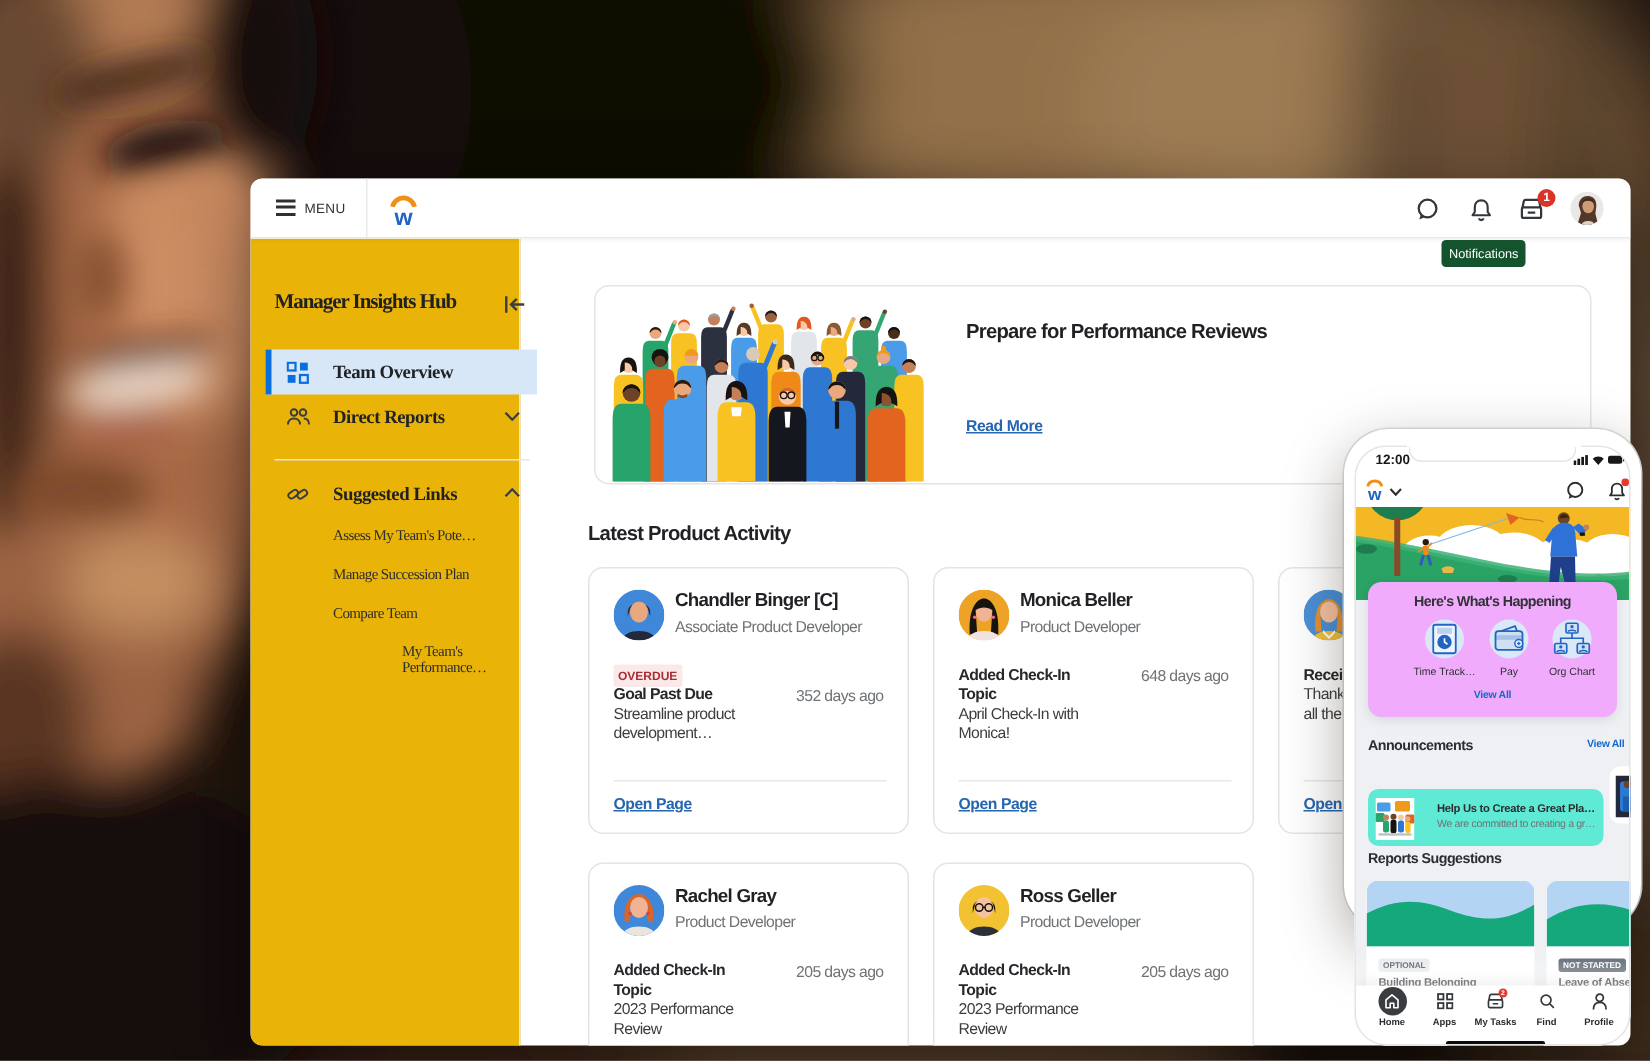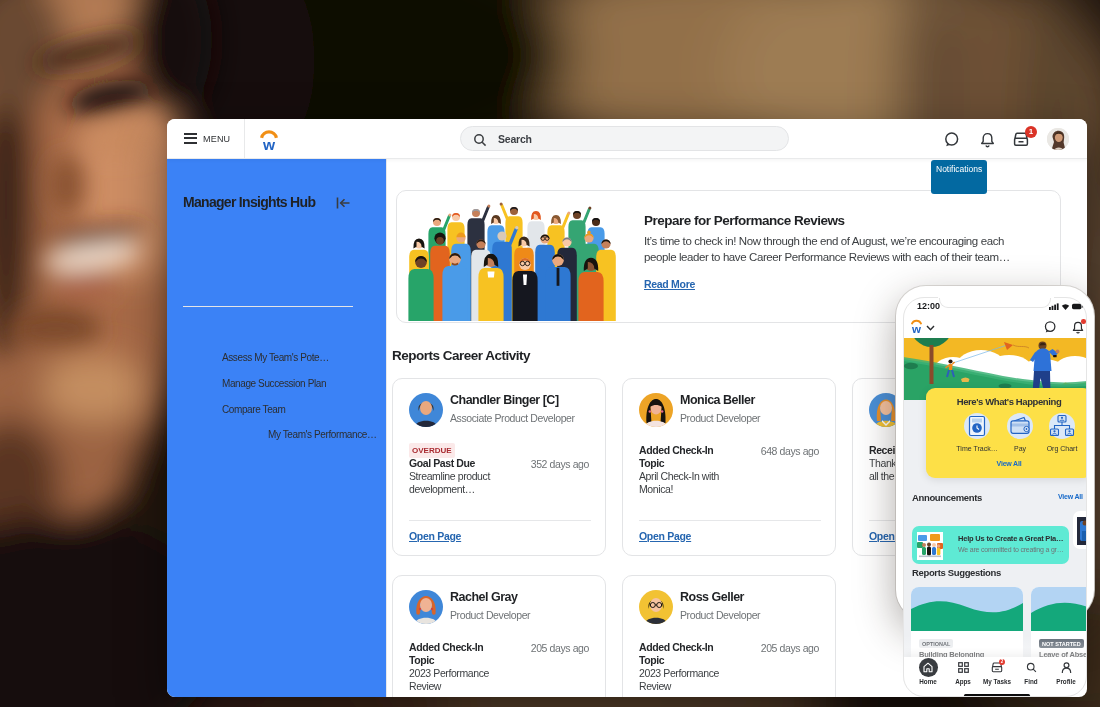--- a/index.html
+++ b/index.html
@@ -20,24 +20,24 @@
   #hdrdiv { position:absolute; left:77px; top:0; width:1px; height:40px; background:#e8e9ea; }
   
   #search { position:absolute; left:293px; top:7px; width:329px; height:25px; border-radius:13px;
             background:#f3f4f5; border:1px solid #e3e4e6; }
   #search .stxt { position:absolute; left:37px; top:6px; font-size:10.5px; color:#3c3f44; font-weight:bold; letter-spacing:-0.2px; }
   
   .hico { position:absolute; top:13px; }
   #avatar { position:absolute; left:880px; top:9px; width:22px; height:22px; border-radius:50%; overflow:hidden; background:#e9e7e3; }
   #badge { position:absolute; left:858px; top:7px; width:12px; height:12px; border-radius:50%; background:#da3327;
            color:#fff; font-size:8px; font-weight:bold; text-align:center; line-height:12px; }
-  #tooltip { position:absolute; left:764px; top:41px; background:#0369a1; color:#fff; font-size:8.5px;
-             padding:4px 5px 20px 5px; border-radius:3px; z-index:6; }
-  
-  #side { position:absolute; left:0; top:40px; width:220px; height:538px; background:#3b82f6; border-right:1px solid #e7e8ea; }
+  #tooltip { position:absolute; left:794px; top:41px; background:#14532d; color:#fff; font-size:8.5px;
+             padding:4px 5px 4px 5px; border-radius:3px; z-index:6; }
+  
+  #side { position:absolute; left:0; top:40px; width:180px; height:538px; background:#eab308; border-right:1px solid #e7e8ea;font-family:Liberation Serif, serif; }
   #sbtitle { position:absolute; left:16px; top:35px; font-size:14px; font-weight:bold; letter-spacing:-0.7px; color:#1f2124; }
   .collapse { position:absolute; left:169px; top:38px; }
   .navitem { position:absolute; left:10px; width:181px; height:30px; }
   .navitem.sel { background:#d8e7f8; border-left:4px solid #0a6fdc; }
   .navitem .nictxt { position:absolute; left:45px; top:8px; font-size:12.5px; font-weight:bold; letter-spacing:-0.3px; color:#202226; }
   .navitem .nicon { position:absolute; left:14px; top:8px; }
   .navitem.sel .nicon { left:10px; }
   .navitem.sel .nictxt { left:41px; }
   .chev { position:absolute; left:159px; top:11px; }
   #sidediv { position:absolute; left:16px; top:147px; width:170px; height:1px; background:#e4e5e7; }
@@ -65,22 +65,22 @@
   
   #phone { position:absolute; left:896px; top:286px; width:198px; height:334px; background:#fff;
            border-radius:30px; box-shadow:0 14px 40px rgba(40,30,20,.38), 0 0 0 1px #e2e0de; z-index:10; }
   #screen { position:absolute; left:7px; top:11px; width:184px; height:400px; border-radius:21px; overflow:hidden; background:#fff; }
   #scrline { position:absolute; left:7px; top:11px; width:184px; height:400px; border-radius:21px; border:1px solid #e5e5e5; pointer-events:none; z-index:9; }
   #notch { position:absolute; left:43px; top:11px; width:112px; height:11px; background:#fff;
            border:1px solid #e5e5e5; border-top:none; border-radius:0 0 9px 9px; z-index:10;}
   #notch:before { content:""; position:absolute; left:-2px; top:-2px; width:116px; height:3px; background:#fff;}
   .ptime { position:absolute; left:14px; top:4px; font-size:9px; font-weight:bold; color:#17181a; }
   #pbanner { position:absolute; left:0; top:41px; width:184px; height:62px; }
-  #hwh { position:absolute; left:9px; top:91px; width:166px; height:90px; background:#fde047; border-radius:9px;
-         box-shadow:0 2px 8px rgba(0,0,0,.10); z-index:3;margin-left:14px; }
+  #hwh { position:absolute; left:9px; top:91px; width:166px; height:90px; background:#f0abfc; border-radius:9px;
+         box-shadow:0 2px 8px rgba(0,0,0,.10); z-index:3; }
   #hwh .htitle { text-align:center; margin-top:8px; font-size:9.5px; letter-spacing:-0.4px; font-weight:bold; color:#303236; }
   .hlabel { position:absolute; top:57px; font-size:7px; color:#2e3033; text-align:center; }
   #hwh .hview { position:absolute; left:0; top:72px; width:166px; text-align:center; font-size:7px; letter-spacing:-0.2px; font-weight:bold; color:#1669c9; }
   #pgray { position:absolute; left:0; top:103px; width:184px; height:297px; background:#eef0f3; }
   .psec { position:absolute; font-size:9.5px; letter-spacing:-0.35px; font-weight:bold; color:#2b2d30; }
   .pview { position:absolute; font-size:7px; letter-spacing:-0.2px; font-weight:bold; color:#1669c9; }
   #anncard { position:absolute; left:9px; top:212px; width:157px; height:38px; background:#5eead4; border-radius:7px;margin-top:17px; }
   #anncard2 { position:absolute; left:170px; top:214px; width:40px; height:38px; background:#fff; border-radius:7px; }
   .sug { position:absolute; top:290px; background:#fff; border-radius:8px; overflow:hidden; height:82px; }
   .sug .schip { position:absolute; left:8px; top:52px; font-size:5.5px; font-weight:bold; padding:1.5px 3px; border-radius:2px; }
@@ -152,27 +152,20 @@
         <span></span>
         <span></span>
         <span></span>
       </div>
     <div id="menutxt">MENU</div>
     <div id="hdrdiv"></div>
     <svg class="hico" style="left:91px; top:9px;" width="22" height="24" viewBox="0 0 22 24">
       <path d="M3.6 9.8 A 7.6 7.6 0 0 1 18.4 9.8" fill="none" stroke="#f18f15" stroke-width="3.2"></path>
       <text x="11" y="22" font-size="15.5" font-weight="bold" fill="#2264c4" text-anchor="middle" font-family="Liberation Sans">w</text>
     </svg>
-    <div id="search">
-      <svg style="position:absolute;left:12px;top:6px;" width="14" height="14" viewBox="0 0 14 14">
-        <circle cx="6" cy="6" r="4.2" fill="none" stroke="#3a3d40" stroke-width="1.5"></circle>
-        <line x1="9.2" y1="9.2" x2="12.6" y2="12.6" stroke="#3a3d40" stroke-width="1.5"></line>
-      </svg>
-      <div class="stxt">Search</div>
-    </div>
     <svg class="hico" style="left:777px;" width="15" height="15" viewBox="0 0 15 15">
       <circle cx="7.7" cy="7" r="5.9" fill="none" stroke="#33373b" stroke-width="1.5"></circle>
       <path d="M3.2 11.2 L2.2 14.3 L5.7 12.9 Z" fill="#33373b"></path>
     </svg>
     <svg class="hico" style="left:813px;" width="15" height="16" viewBox="0 0 15 16">
       <path d="M7.5 1.6 c2.6 0 4.3 1.9 4.3 4.5 v3.2 l1.5 2.2 H1.7 l1.5 -2.2 V6.1 c0 -2.6 1.7 -4.5 4.3 -4.5 Z" fill="none" stroke="#33373b" stroke-width="1.4" stroke-linejoin="round"></path>
       <path d="M5.9 13.6 a 1.7 1.7 0 0 0 3.2 0" fill="none" stroke="#33373b" stroke-width="1.4"></path>
     </svg>
     <svg class="hico" style="left:846px;" width="16" height="15" viewBox="0 0 16 15">
       <path d="M2 6.5 L2.8 2.3 a1.3 1.3 0 0 1 1.3-1 h7.8 a1.3 1.3 0 0 1 1.3 1 L14 6.5" fill="none" stroke="#33373b" stroke-width="1.5"></path>
@@ -192,21 +185,52 @@
   </div>
   <div id="tooltip">Notifications</div>
 
   <div id="side">
     <div id="sbtitle">Manager Insights Hub</div>
     <svg class="collapse" width="14" height="12" viewBox="0 0 14 12">
       <line x1="1.5" y1="0.5" x2="1.5" y2="11.5" stroke="#3a3d40" stroke-width="1.6"></line>
       <line x1="4.5" y1="6" x2="13.5" y2="6" stroke="#3a3d40" stroke-width="1.6"></line>
       <path d="M8.5 2.2 L4.7 6 L8.5 9.8" fill="none" stroke="#3a3d40" stroke-width="1.6"></path>
     </svg>
+    <div class="navitem sel" style="top:74px;">
+      <svg class="nicon" width="15" height="15" viewBox="0 0 15 15">
+        <rect x="0.8" y="0.8" width="5.2" height="5.2" fill="none" stroke="#0a6fdc" stroke-width="1.5"></rect>
+        <rect x="9" y="0.8" width="5.2" height="5.2" fill="#0a6fdc"></rect>
+        <rect x="0.8" y="9" width="5.2" height="5.2" fill="#0a6fdc"></rect>
+        <rect x="9" y="9" width="5.2" height="5.2" fill="none" stroke="#0a6fdc" stroke-width="1.5"></rect>
+      </svg>
+      <div class="nictxt">Team Overview</div>
+    </div>
+    <div class="navitem" style="top:104px;">
+      <svg class="nicon" width="16" height="14" viewBox="0 0 16 14">
+        <circle cx="5" cy="4" r="2.2" fill="none" stroke="#3a3d40" stroke-width="1.3"></circle>
+        <circle cx="11" cy="4" r="2.2" fill="none" stroke="#3a3d40" stroke-width="1.3"></circle>
+        <path d="M1 12 c0-2.6 1.8-4 4-4 s4 1.4 4 4" fill="none" stroke="#3a3d40" stroke-width="1.3"></path>
+        <path d="M11.5 8 c2 0 3.5 1.4 3.5 4" fill="none" stroke="#3a3d40" stroke-width="1.3"></path>
+      </svg>
+      <div class="nictxt">Direct Reports</div>
+      <svg class="chev" width="11" height="7" viewBox="0 0 11 7">
+          <path d="M1 1.2 L5.5 5.8 L10 1.2" fill="none" stroke="#3a3d40" stroke-width="1.5"></path>
+        </svg>
+    </div>
     <div id="sidediv"></div>
+    <div class="navitem" style="top:155px;">
+      <svg class="nicon" width="15" height="15" viewBox="0 0 15 15">
+        <rect x="1" y="5.5" width="7" height="4" rx="2" fill="none" stroke="#3a3d40" stroke-width="1.3" transform="rotate(-35 4.5 7.5)"></rect>
+        <rect x="7" y="5.5" width="7" height="4" rx="2" fill="none" stroke="#3a3d40" stroke-width="1.3" transform="rotate(-35 10.5 7.5)"></rect>
+      </svg>
+      <div class="nictxt">Suggested Links</div>
+      <svg class="chev" width="11" height="7" viewBox="0 0 11 7">
+          <path d="M1 5.8 L5.5 1.2 L10 5.8" fill="none" stroke="#3a3d40" stroke-width="1.5"></path>
+        </svg>
+    </div>
     <div class="sublink" style="top:193px;">Assess My Team's Pote…</div>
     <div class="sublink" style="top:219px;">Manage Succession Plan</div>
     <div class="sublink" style="top:245px;">Compare Team</div>
     <div class="sublink" style="top:270px;padding-left:46px;">My Team's Performance…</div>
   </div>
 
   <div id="banner">
     <svg id="crowd" width="220" height="130" viewBox="0 0 220 130">
       <path d="M29.4 129 L29.4 42.0 Q29.4 35.2 33.5 35.2 L42.5 35.2 Q46.6 35.2 46.6 42.0 L46.6 129 Z" fill="#27a469"></path>
         <path d="M44.4 38.6 L50.2 24.2" stroke="#27a469" stroke-width="2.9" stroke-linecap="round" fill="none"></path>
@@ -303,25 +327,24 @@
         <path d="M124 82.5 L128 82.5 L127.4 93 L124.6 93 Z" fill="#fff"></path>
       <path d="M146.4 129 L146.4 85.1 Q146.4 75.1 152.4 75.1 L165.6 75.1 Q171.6 75.1 171.6 85.1 L171.6 129 Z" fill="#2e78d2"></path>
         <circle cx="159.0" cy="68.0" r="5.9" fill="#eaa87e"></circle>
         <path d="M153.1 68.0 A 5.9 5.9 0 0 1 164.9 68.0 L163.4 66.7 A 4.8 3.5 0 0 0 154.6 66.7 Z" fill="#17130e"></path>
         <rect x="157.6" y="75.8" width="2.8" height="18" fill="#15171f"></rect>
       <path d="M179.4 129 L179.4 90.1 Q179.4 80.1 185.4 80.1 L198.6 80.1 Q204.6 80.1 204.6 90.1 L204.6 129 Z" fill="#e2641e"></path>
         <circle cx="192.0" cy="73.0" r="5.9" fill="#8a5434"></circle>
         <path d="M184.8 78.9 Q184.3 66.1 192.0 65.8 Q199.7 66.1 199.2 78.9 L195.2 76.5 A 5.9 5.9 0 0 0 188.8 70.0 L188.8 76.5 Z" fill="#17130e"></path>
     </svg>
     <h2>Prepare for Performance Reviews</h2>
-    <div class="btxt">It’s time to check in! Now through the end of August, we’re encouraging each<br>people leader to have Career Performance Reviews with each of their team…</div>
     <a class="blink">Read More</a>
   </div>
 
-  <div id="lca">Reports Career Activity</div>
+  <div id="lca">Latest Product Activity</div>
 
   <div class="card" style="left:225px; top:259px;">
     <div class="cav"><svg width="34" height="34" viewBox="0 0 34 34">
       <rect width="34" height="34" fill="#3f87d8"></rect>
       <path d="M9.5 15 C9.5 7.5 24.5 7.5 24.5 15 L24.5 18 L22.8 12.5 C19 14.5 14 14.5 11.2 12.5 L9.5 18 Z" fill="#3a2a1c"></path>
       <ellipse cx="17" cy="15" rx="6" ry="7" fill="#eaa87e"></ellipse>
       <path d="M6 34 C6 25.5 28 25.5 28 34 Z" fill="#23283a"></path>
       </svg></div>
     <div class="cname">Chandler Binger [C]</div>
     <div class="csub">Associate Product Developer</div>

